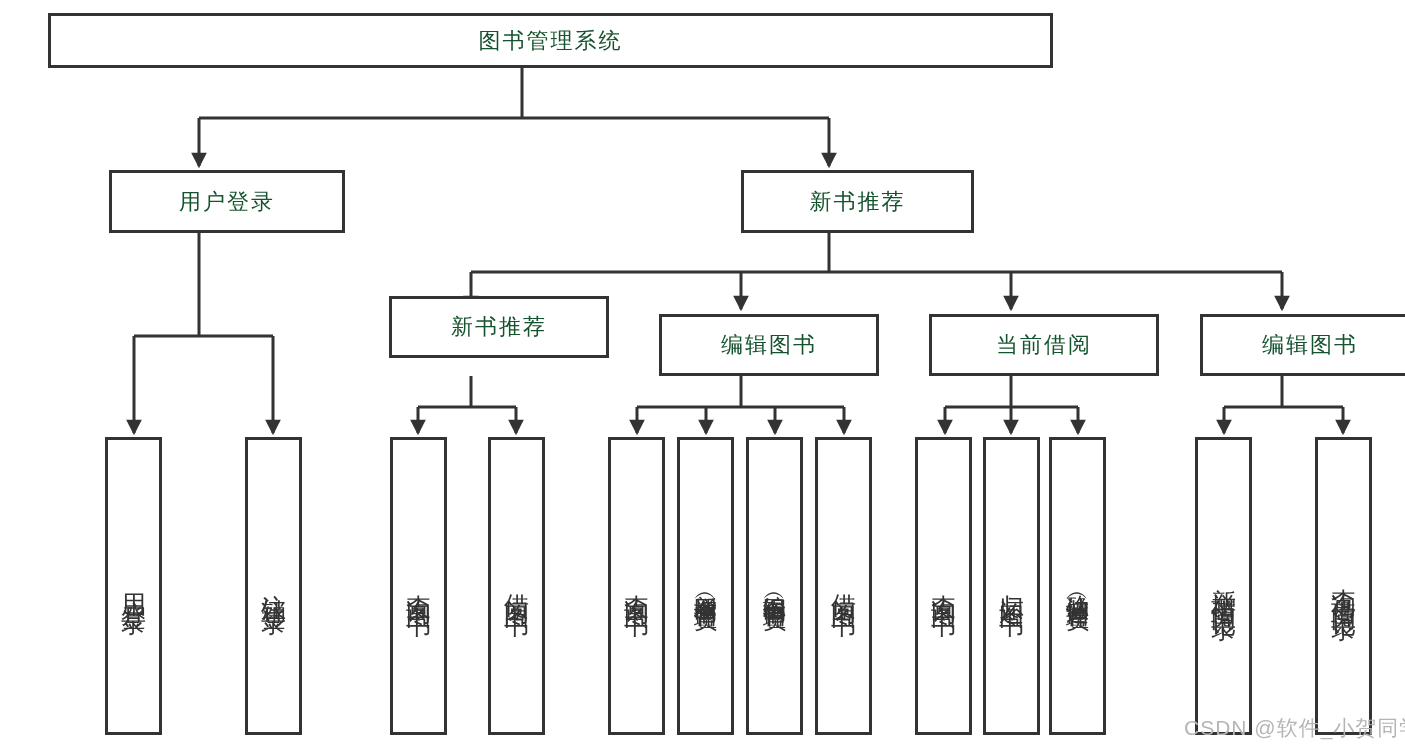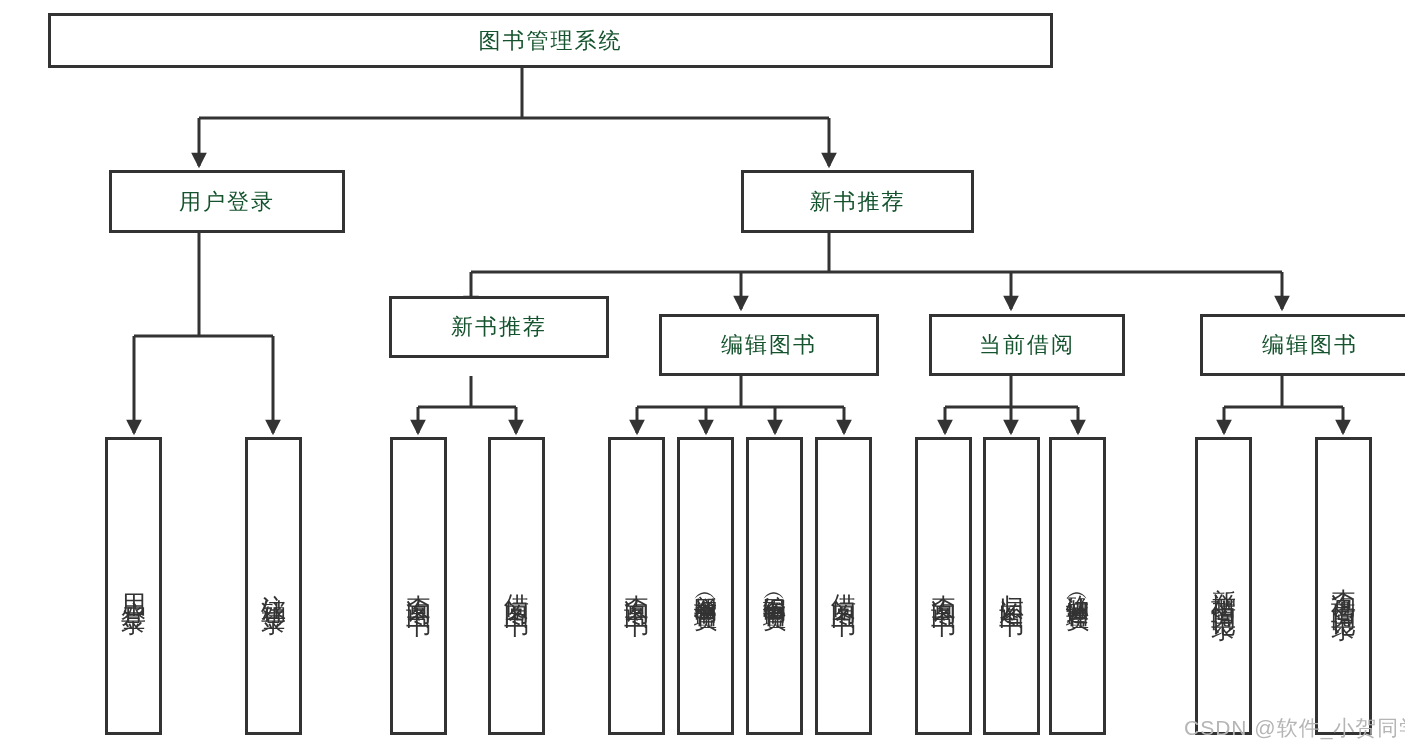--- a/index.html
+++ b/index.html
@@ -91,21 +91,21 @@
     <path d="M1343,407 V433" marker-end="url(#arrow)"></path>
   </svg>
 
   <div class="hbox" style="left:20px;top:13px;width:1005px;height:55px;">图书管理系统</div>
 
   <div class="hbox" style="left:81px;top:170px;width:236px;height:63px;">用户登录</div>
   <div class="hbox" style="left:713px;top:170px;width:233px;height:63px;">新书推荐</div>
 
   <div class="hbox" style="left:361px;top:296px;width:220px;height:62px;">新书推荐</div>
   <div class="hbox" style="left:631px;top:314px;width:220px;height:62px;">编辑图书</div>
-  <div class="hbox" style="left:901px;top:314px;width:196px;height:62px;">当前借阅</div>
+  <div class="hbox" style="left:901px;top:314px;width:230px;height:62px;">当前借阅</div>
   <div class="hbox" style="left:1172px;top:314px;width:220px;height:62px;">编辑图书</div>
 
   <div class="vbox" style="left:105px;">用户登录</div>
   <div class="vbox" style="left:245px;">注销登录</div>
 
   <div class="vbox" style="left:390px;">查询图书</div>
   <div class="vbox" style="left:488px;">借阅图书</div>
 
   <div class="vbox" style="left:608px;">查询图书</div>
   <div class="vbox long" style="left:677px;">新增图书（管理员）</div>

